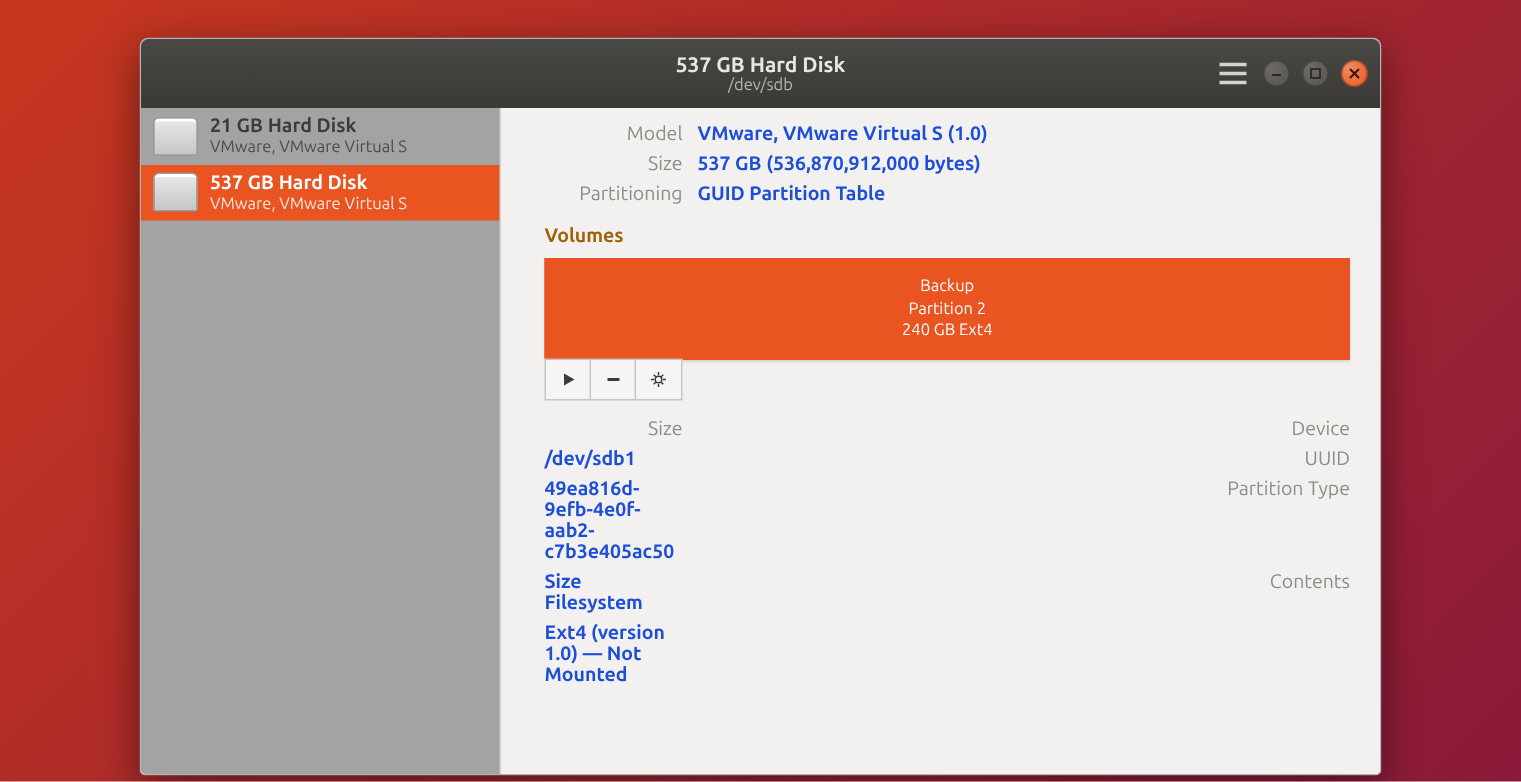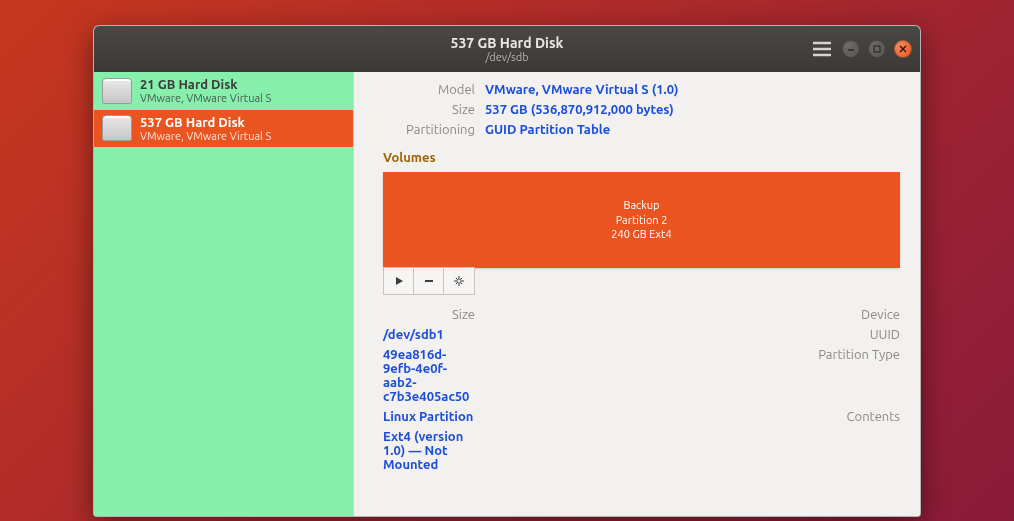--- a/index.html
+++ b/index.html
@@ -58,22 +58,22 @@
     color:#3a1509;
   }
   .win-btn svg{width:10px;height:10px;}
   
   .body {
     display:flex;
     height: 444px;
     background:#f6f5f4;
   }
   .sidebar {
-    width: 260px;
-    background:#86efac;
+    width: 240px;
+    background:#a3a3a3;
     border-right:1px solid #d4d0cc;
     overflow-y:auto;
   }
   .disk-item{
     display:flex; align-items:center; gap:8px;
     padding:5px 8px;
     cursor:pointer;
   }
   .disk-item.selected{
     background:#e95420;
@@ -111,21 +111,21 @@
   .kv-grid .k{ text-align:right; color:#8e8a85; font-size:13px;}
   .kv-grid .v{ color:#1d4ed8; font-weight:600; font-size:13px;}
   .section-h{
     font-weight:700; font-size:13px; color:#a16207;
     margin:14px 0 8px 0;
   }
   
   .vol-wrap{}
   .vol-bar{
     display:flex;
-    height:96px;
+    height:68px;
     border:1.5px solid #e95420;
     background:#ef4444;
     box-shadow:0 1px 2px rgba(0,0,0,.15);
   }
   .vol-seg{
     display:flex;flex-direction:column;align-items:center;justify-content:center;
     font-size:11px; line-height:1.35;
     cursor:pointer;
   }
   .vol-seg.sel{background:#e95420;color:#fff;}
@@ -249,20 +249,20 @@
         </div>
       </div>
 
       <div class="kv-grid details">
         <div class="k">Size</div>
         <div class="k">Device</div>
         <div class="v">/dev/sdb1</div>
         <div class="k">UUID</div>
         <div class="v">49ea816d-9efb-4e0f-aab2-c7b3e405ac50</div>
         <div class="k">Partition Type</div>
-        <div class="v">Linux Partition</div>
+        <div class="v">Size Filesystem</div>
         <div class="k">Contents</div>
         <div class="v">Ext4 (version 1.0) — Not Mounted</div>
       </div>
 
     </div>
   </div>
 </div>
 
 </body></html>

